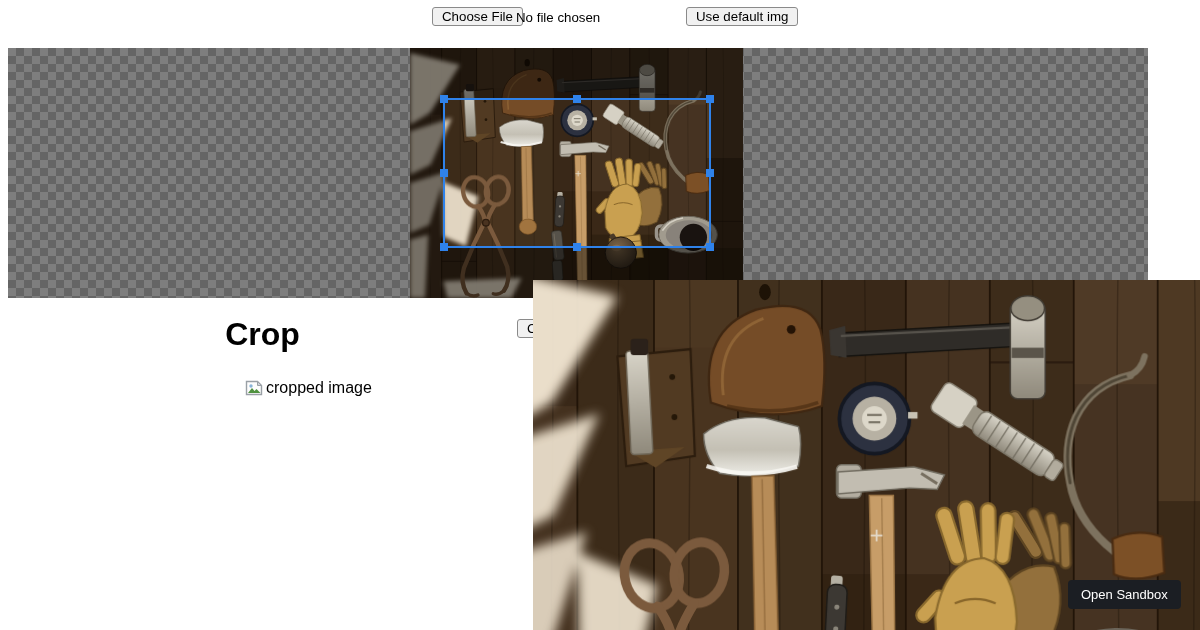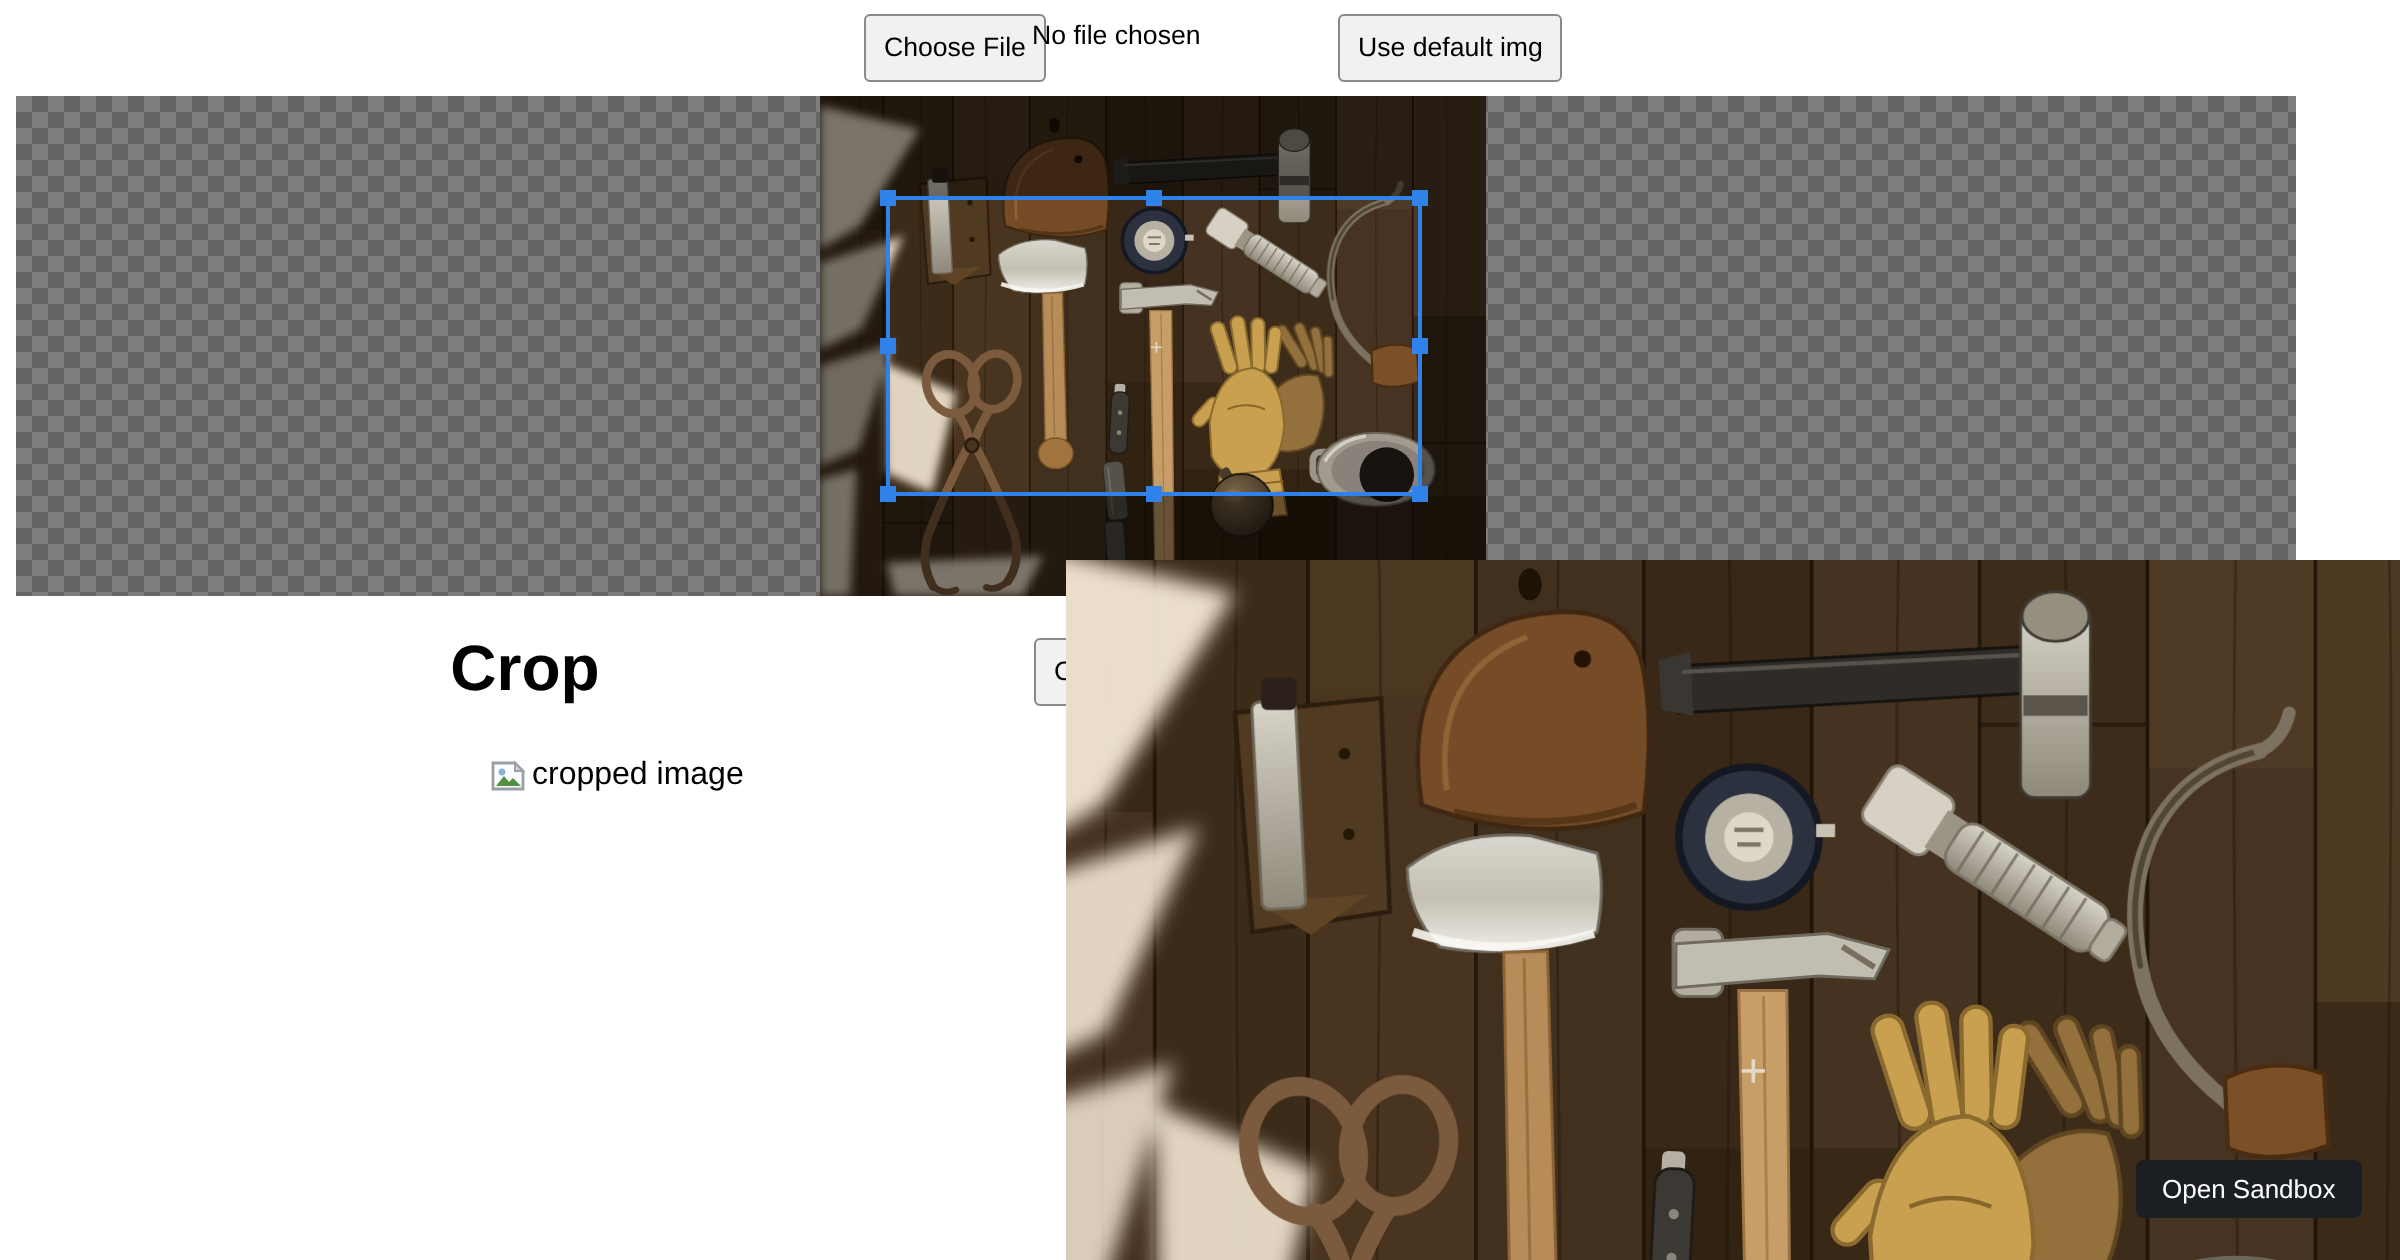--- a/index.html
+++ b/index.html
@@ -4,28 +4,28 @@
 <style>
   html,body{margin:0;padding:0;background:#ffffff;}
   #stage{
     position:relative;width:1200px;height:630px;overflow:hidden;
     background:#ffffff;
     font-family:"Liberation Sans","DejaVu Sans",sans-serif;
     -webkit-font-smoothing:antialiased;
   }
   
   .btn{
-    position:absolute;height:34px;line-height:20px;
+    position:absolute;height:19px;line-height:20px;
     background:#f1f1f1;border:1px solid #8a8a8a;border-radius:3px;
     font-size:13.3px;color:#000;padding:0 9px;box-sizing:border-box;
     display:inline-flex;align-items:center;cursor:pointer;white-space:nowrap;
   }
   #choose-file-btn{left:432px;top:7px;}
   #file-status{position:absolute;left:516px;top:10px;font-size:13.3px;color:#000;}
-  #use-default-btn{left:669px;top:7px;}
+  #use-default-btn{left:686px;top:7px;}
   
   #board{
     position:absolute;left:8px;top:48px;width:1140px;height:250px;
     background-color:var(--checker-light,#7e7e7e);
     background-image:
       linear-gradient(45deg, var(--checker-dark,#656565) 25%, transparent 25%, transparent 75%, var(--checker-dark,#656565) 75%),
       linear-gradient(45deg, var(--checker-dark,#656565) 25%, transparent 25%, transparent 75%, var(--checker-dark,#656565) 75%);
     background-size:16px 16px;background-position:0 0,8px 8px;
   }
   

